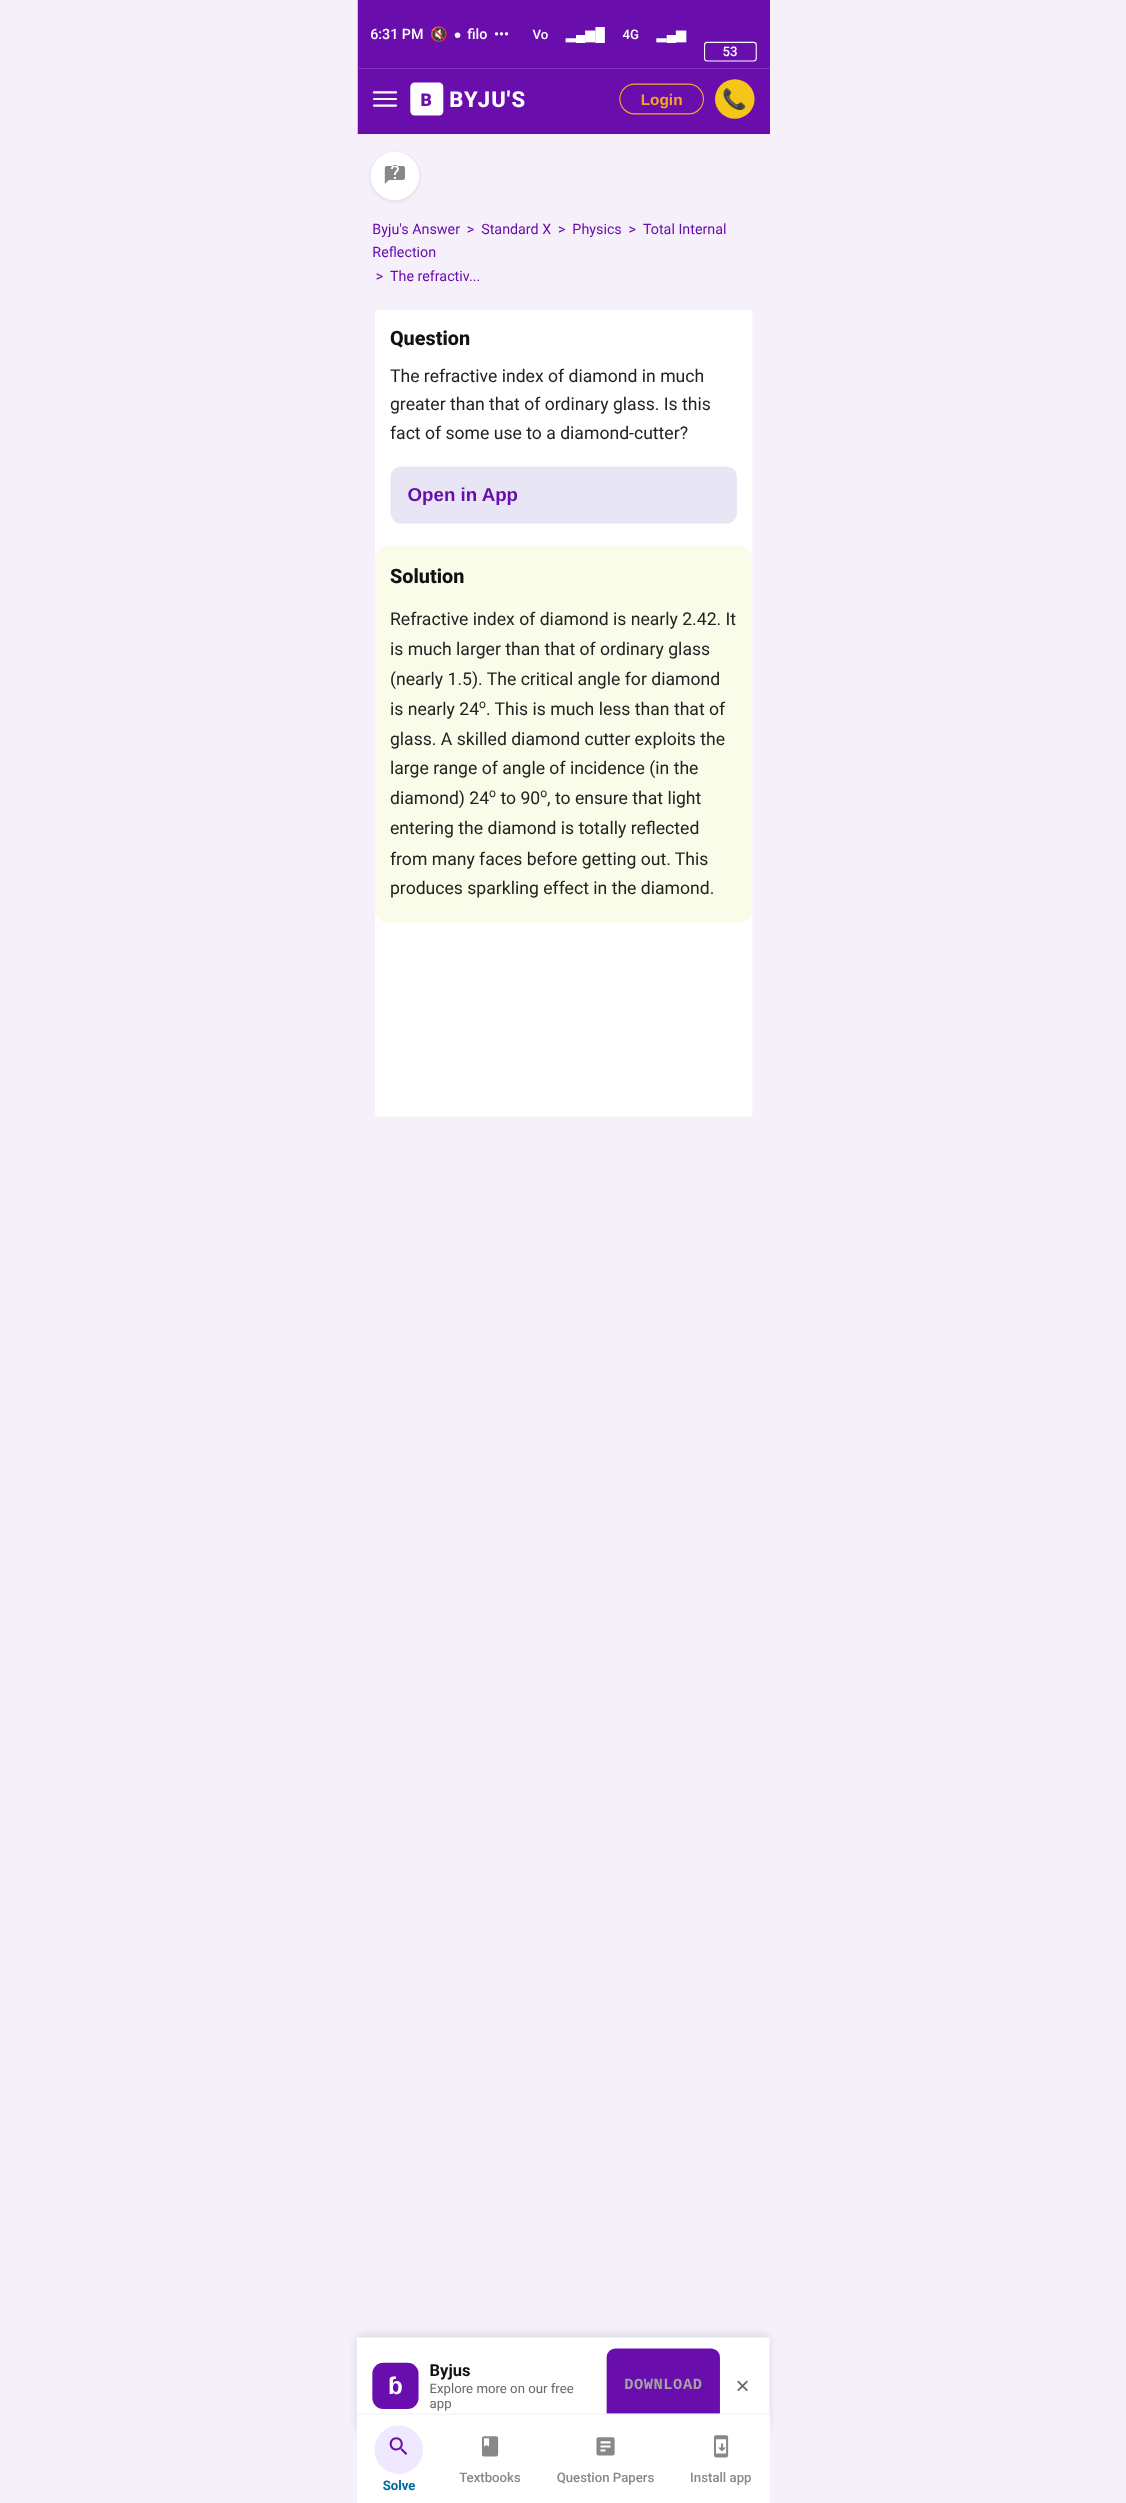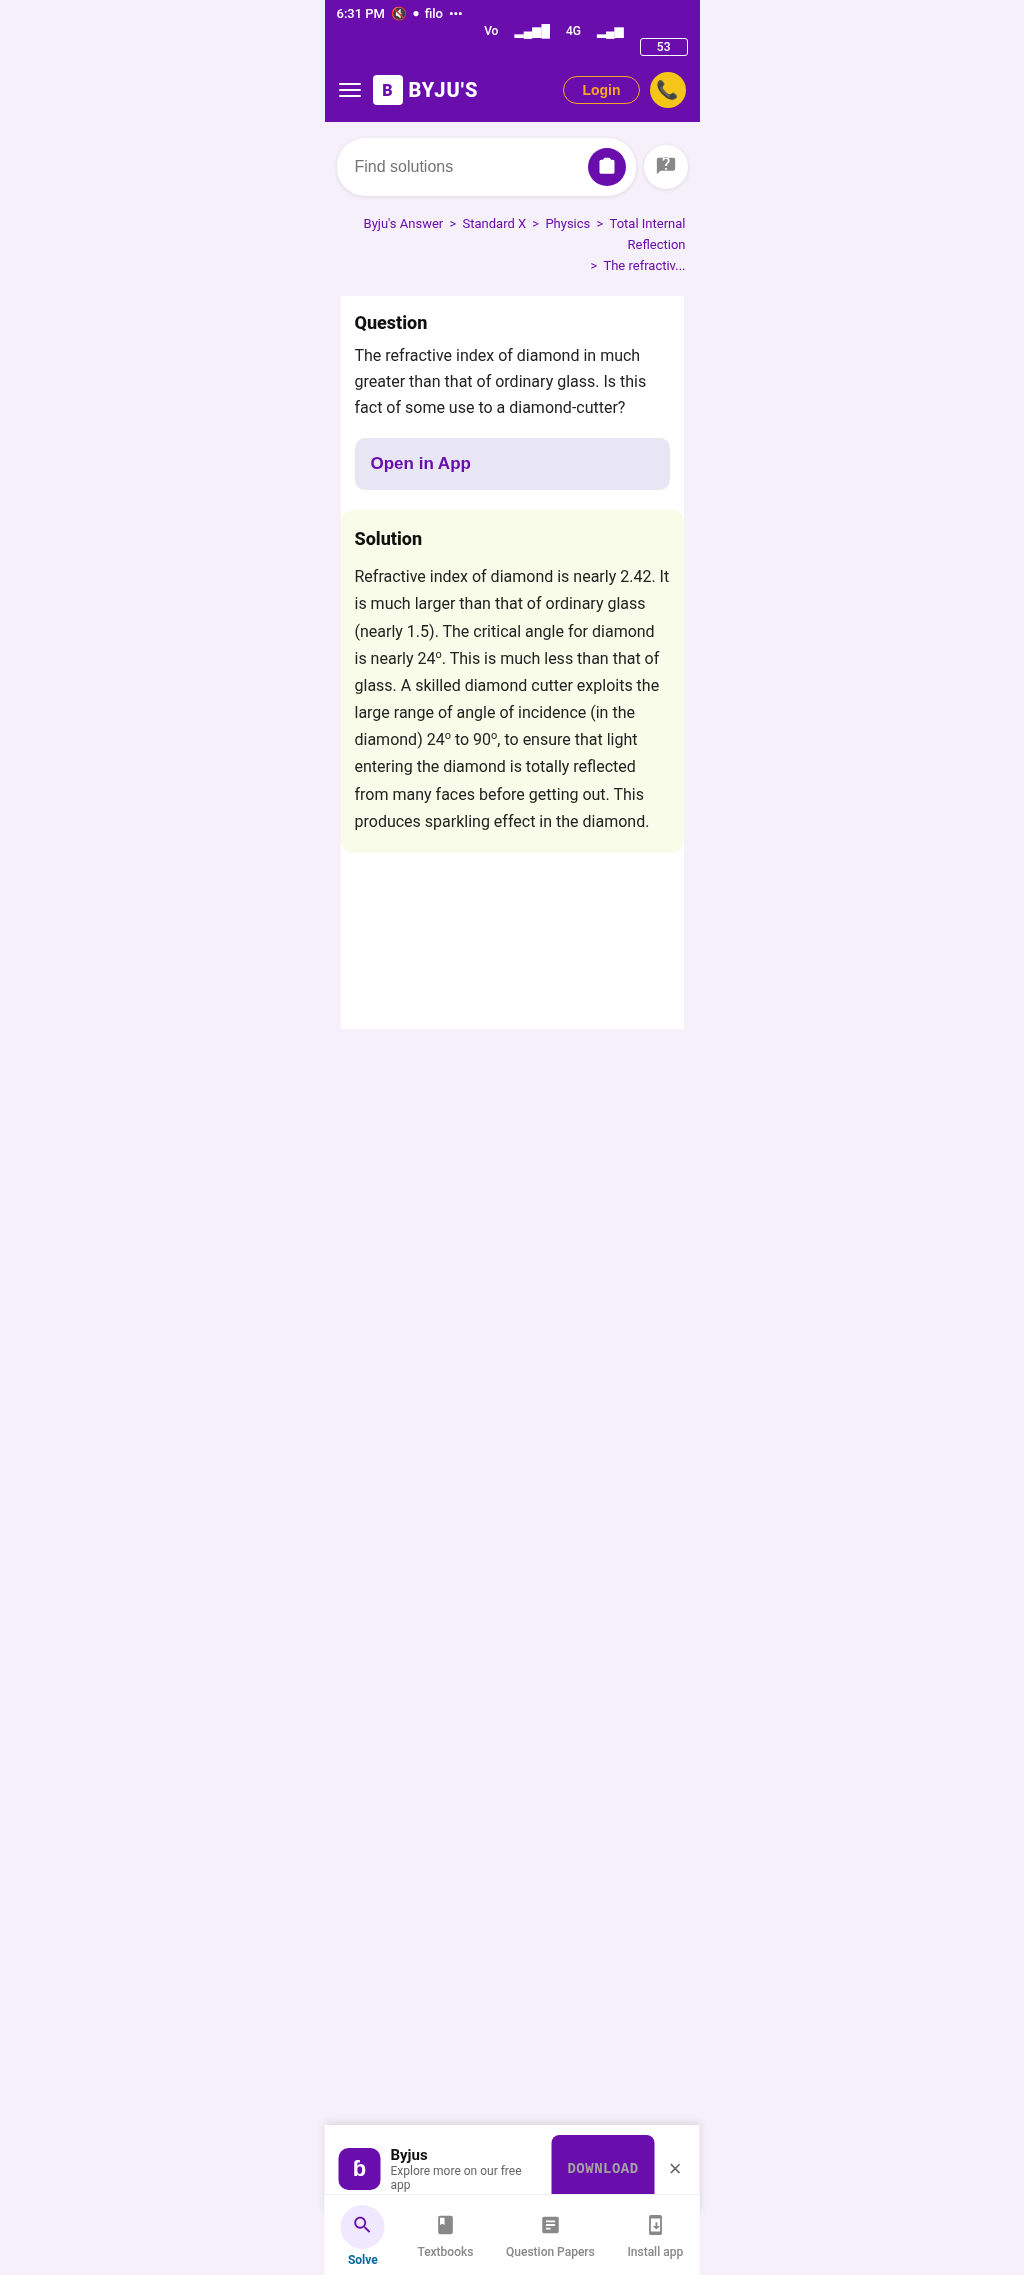--- a/index.html
+++ b/index.html
@@ -12,21 +12,21 @@
       position: relative;
       overflow-x: hidden;
     }
 
     
     .status-bar {
       background: #6a0dad;
       color: white;
       display: flex;
       justify-content: space-between;
-      align-items: flex-start;
+      align-items: center;
       padding: 6px 12px;
       font-size: 13px;
       font-weight: 500;
     }
     .status-left { display: flex; align-items: center; gap: 6px; }
     .status-right { display: flex; align-items: center; gap: 16px; font-size: 12px; }
 
     
     .header {
       background: #6a0dad;
@@ -116,21 +116,20 @@
       font-size: 20px;
       color: #888;
     }
 
     
     .breadcrumb {
       padding: 8px 14px 4px 14px;
       font-size: 13px;
       color: #6a0dad;
       line-height: 1.6;
-      text-align: right;
     }
     .breadcrumb span { color: #6a0dad; }
     .breadcrumb .sep { color: #6a0dad; margin: 0 3px; }
 
     
     .content {
       background: white;
       margin: 16px;
       padding: 16px 14px;
     }
@@ -307,28 +306,20 @@
       <span class="logo-text">BYJU'S</span>
     </div>
   </div>
   <div class="header-right">
     <button class="login-btn">Login</button>
     <button class="phone-btn">📞</button>
   </div>
 </div>
 
 <div class="search-area">
-  <div class="search-box">
-    <input class="search-input" type="text" placeholder="Find solutions" style="">
-    <button class="camera-btn">
-      <svg width="20" height="20" viewBox="0 0 24 24" fill="white">
-        <path d="M12 15.2A3.2 3.2 0 1 0 12 8.8a3.2 3.2 0 0 0 0 6.4zm7-12h-2.18l-1.05-1.4A1.99 1.99 0 0 0 14.18 1H9.82c-.63 0-1.22.3-1.59.8L7.18 3.2H5a2 2 0 0 0-2 2v13a2 2 0 0 0 2 2h14a2 2 0 0 0 2-2v-13a2 2 0 0 0-2-2z"></path>
-      </svg>
-    </button>
-  </div>
   <button class="help-btn">
     <svg width="22" height="22" viewBox="0 0 24 24" fill="#888">
       <path d="M20 2H4c-1.1 0-2 .9-2 2v16l4-4h14c1.1 0 2-.9 2-2V4c0-1.1-.9-2-2-2zm-7 13h-2v-2h2v2zm2.07-7.75l-.9.92C13.45 8.9 13 9.5 13 11h-2v-.5c0-1.1.45-2.1 1.17-2.83l1.24-1.26c.37-.36.59-.86.59-1.41 0-1.1-.9-2-2-2s-2 .9-2 2H8c0-2.21 1.79-4 4-4s4 1.79 4 4c0 .88-.36 1.68-.93 2.25z"></path>
     </svg>
   </button>
 </div>
 
 <div class="breadcrumb">
   <span style="cursor:pointer;">Byju's Answer</span>
   <span class="sep"> &gt; </span>

